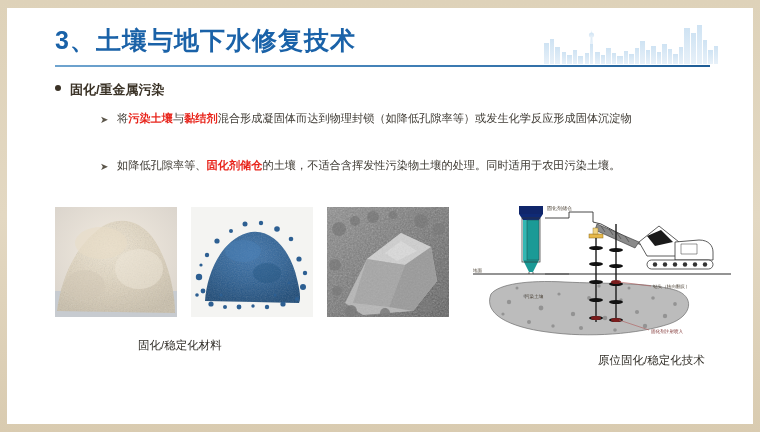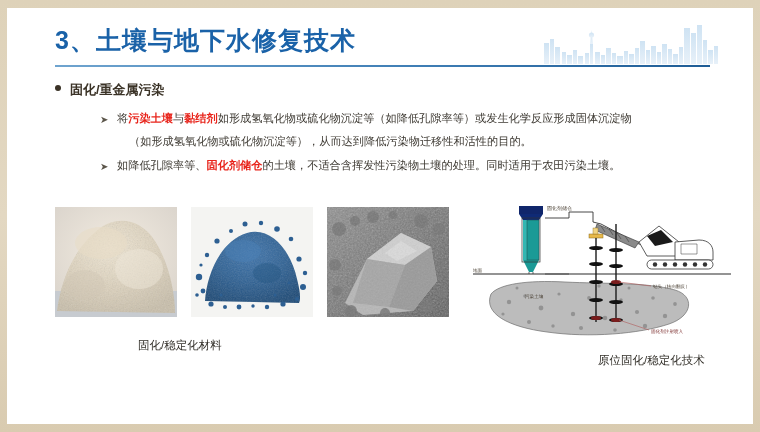--- a/index.html
+++ b/index.html
@@ -179,23 +179,22 @@
         </g>
       </svg>
     </div>
 
     <div class="lvl1">
       <span class="dot"></span><span>固化/重金属污染</span>
     </div>
 
     <div class="lvl2 b1">
       <span class="arrow">➤</span>
-      <span>将</span><span class="hl">污染土壤</span><span>与</span><span class="hl">黏结剂</span><span>如形成氢氧化物或硫化物沉淀等（如降低孔隙率等）或发生化学反应形成固体沉淀物</span>
+      <span>将</span><span class="hl">污染土壤</span><span>与</span><span class="hl">黏结剂</span><span>混合形成凝固体而达到物理封锁（如降低孔隙率等）或发生化学反应形成固体沉淀物</span>
     </div>
-    <div class="lvl2 b1b">（如形成氢氧化物或硫化物沉淀等），从而达到降低污染物迁移性和活性的目的。</div>
 
     <div class="lvl2 b2">
       <span class="arrow">➤</span>
       <span>如降低孔隙率等、</span><span class="hl">固化剂储仓</span><span>的土壤，不适合含挥发性污染物土壤的处理。同时适用于农田污染土壤。</span>
     </div>
 
     <svg class="photo ph1" viewBox="0 0 122 110">
       <defs>
         <radialGradient id="p1bg" cx="50%" cy="42%" r="70%">
           <stop offset="0%" stop-color="#f3ece1"></stop>

